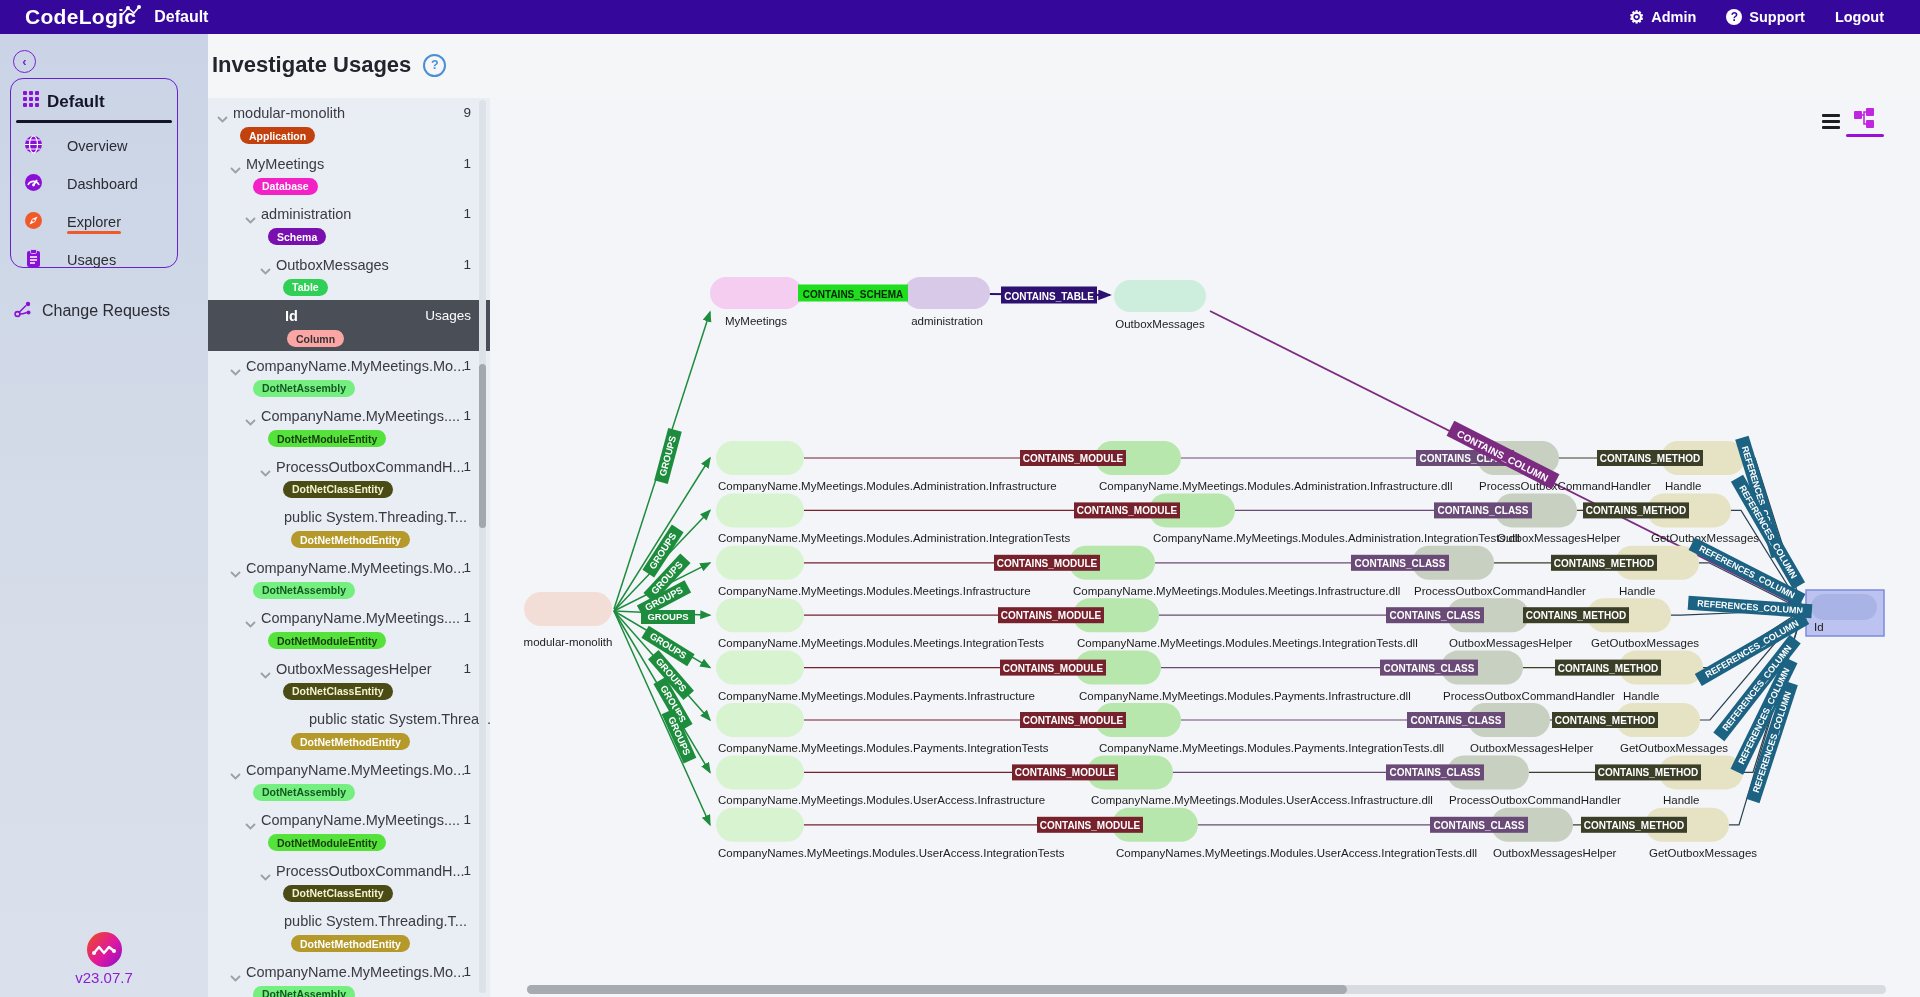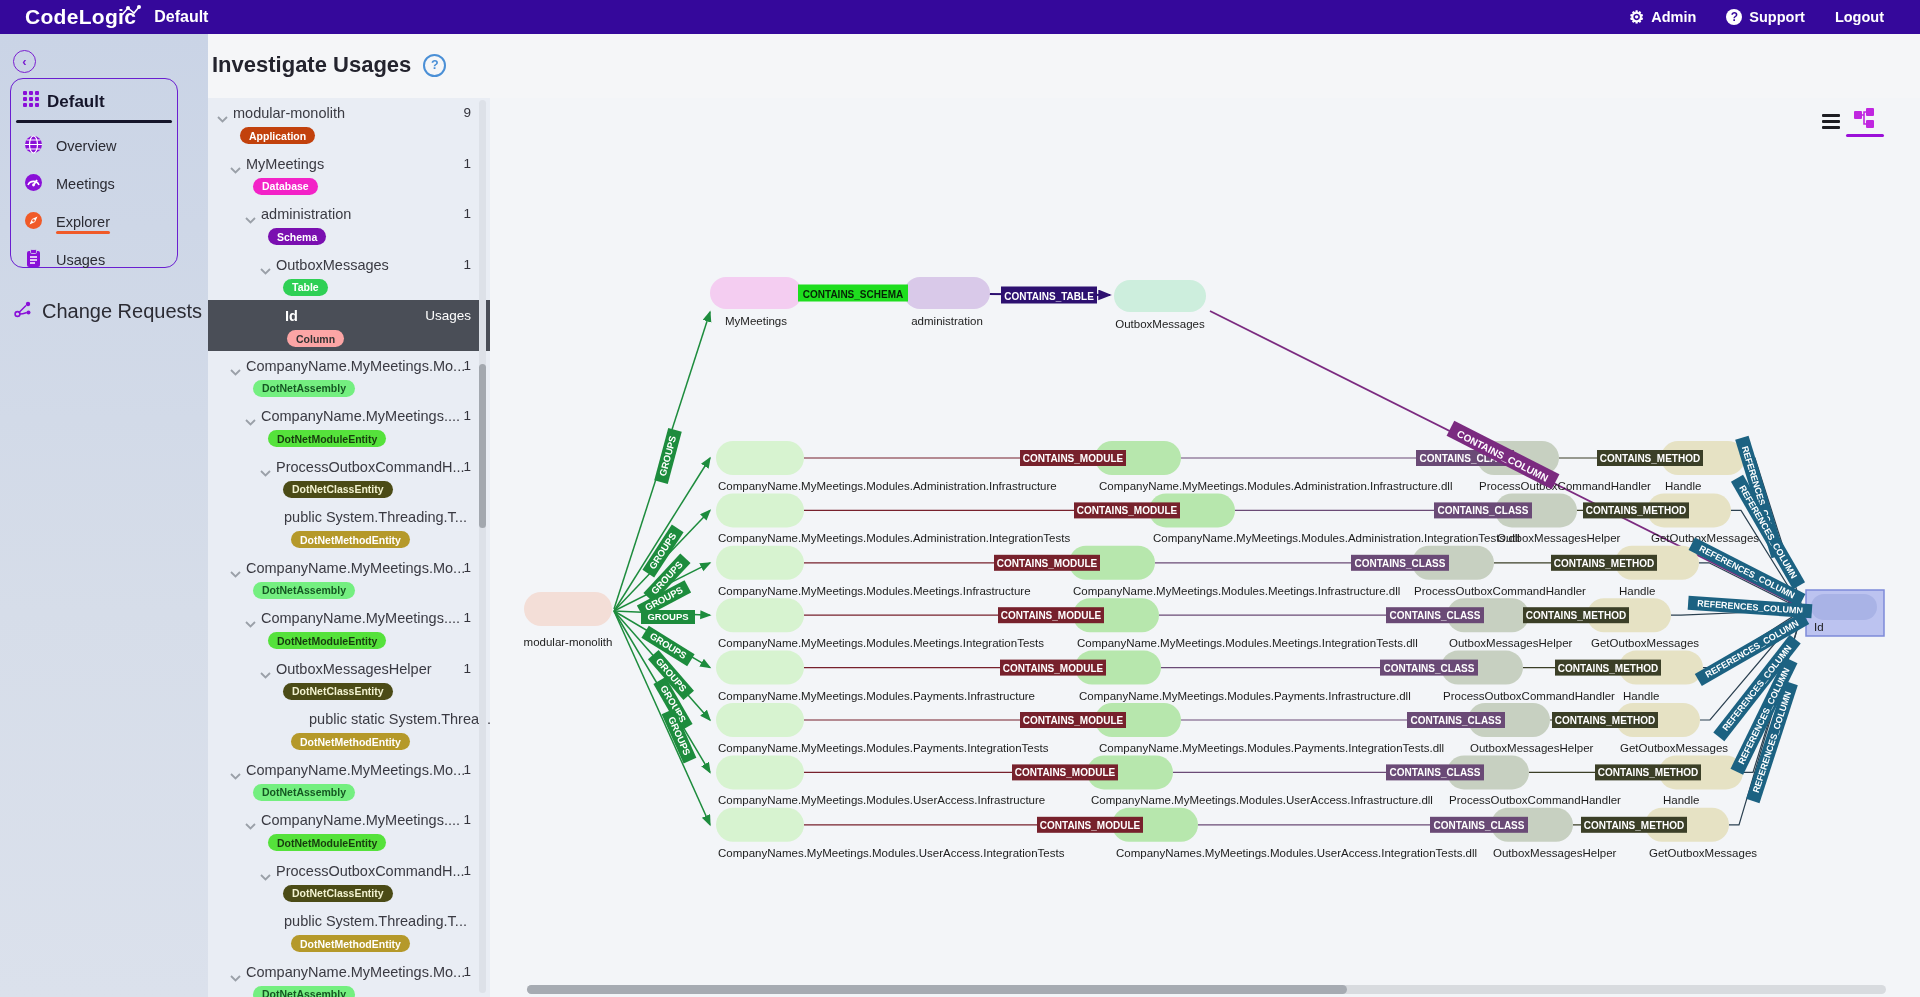--- a/index.html
+++ b/index.html
@@ -16,24 +16,24 @@
   .topbar-right{position:absolute;right:36px;top:0;height:34px;display:flex;align-items:center;gap:30px;}
   .topbar-item{color:#fff;font-size:14.5px;font-weight:700;display:flex;align-items:center;gap:7px;cursor:pointer;}
   .gear{font-size:17px;line-height:1;}
   .qmark{width:16px;height:16px;border-radius:50%;background:#fff;color:#35089b;font-size:12px;font-weight:800;display:flex;align-items:center;justify-content:center;}
   
   .sidebar{position:absolute;left:0;top:34px;width:208px;height:963px;background:linear-gradient(180deg,#cad4e6 0%,#d6dde9 60%,#dbe1ec 100%);z-index:20;}
   .back-btn{position:absolute;left:13px;top:16px;width:21px;height:21px;border:1.6px solid #7a1fd0;border-radius:50%;color:#7a1fd0;display:flex;align-items:center;justify-content:center;font-size:13px;font-weight:700;cursor:pointer;}
   .nav-panel{position:absolute;left:10px;top:44px;width:166px;height:188px;border:1.6px solid #6a1fd0;border-radius:13px;}
   .panel-title{display:flex;align-items:center;gap:7px;margin:12px 0 0 12px;font-size:17px;font-weight:800;color:#15152a;}
   .panel-divider{height:2.5px;background:#15152a;margin:7px 5px 4px 5px;border-radius:2px;}
-  .nav-item{display:flex;align-items:center;gap:13px;padding:8px 0 8px 13px;font-size:14.5px;color:#2b2b33;cursor:pointer;}
+  .nav-item{display:flex;align-items:center;gap:24px;padding:8px 0 8px 13px;font-size:14.5px;color:#2b2b33;cursor:pointer;}
   .nav-item .lbl{position:relative;}
   .nav-item.active .lbl:after{content:"";position:absolute;left:0;right:0;bottom:-4px;height:2.5px;background:#f05a28;border-radius:2px;}
-  .side-link{position:absolute;left:14px;top:266px;display:flex;align-items:center;gap:10px;font-size:20px;color:#2b2b33;cursor:pointer;}
+  .side-link{position:absolute;left:14px;top:266px;display:flex;align-items:center;gap:10px;font-size:16px;color:#2b2b33;cursor:pointer;}
   .version-wrap{position:absolute;left:0;top:898px;width:208px;text-align:center;}
   .logo-ball{width:35px;height:35px;border-radius:50%;margin:0 auto;background:linear-gradient(130deg,#ef4e18 0%,#e0189e 55%,#8a10d0 100%);display:flex;align-items:center;justify-content:center;}
   .version{margin-top:2px;color:#8a1fd0;font-size:15px;}
   
   .header{position:absolute;left:196px;top:34px;width:1883px;height:64px;background:#f5f6f8;z-index:10;}
   .page-title{position:absolute;left:16px;top:18px;font-size:22px;font-weight:700;color:#24242e;display:flex;align-items:center;gap:12px;}
   .help-icon{width:19px;height:19px;border-radius:50%;border:2px solid #4a8fd6;color:#4a8fd6;font-size:12.5px;font-weight:700;display:flex;align-items:center;justify-content:center;cursor:pointer;}
   
   .tree{position:absolute;left:208px;top:98px;width:282px;height:899px;background:#e9edf4;overflow:hidden;z-index:10;}
   .tree-row{position:relative;height:50.5px;box-sizing:border-box;padding-top:4px;}
@@ -124,21 +124,21 @@
     </div>
     <div class="nav-item">
       <span>
         <svg width="19" height="19" viewBox="0 0 19 19">
             <circle cx="9.5" cy="9.5" r="8.5" fill="#8a10d8"></circle>
             <path d="M4,12 A6,6 0 0 1 15,12" fill="none" stroke="#fff" stroke-width="1.6"></path>
             <path d="M9.5,12 L13,7" stroke="#fff" stroke-width="1.8"></path>
             <circle cx="9.5" cy="12" r="1.4" fill="#fff"></circle>
           </svg>
       </span>
-      <span class="lbl">Meetings</span>
+      <span class="lbl">Dashboard</span>
     </div>
     <div class="nav-item active">
       <span>
         <svg width="19" height="19" viewBox="0 0 19 19">
             <circle cx="9.5" cy="9.5" r="8.5" fill="#f05a28"></circle>
             <path d="M13.5,5.5 L11,11 L5.5,13.5 L8,8 Z" fill="#fff"></path>
             <circle cx="9.5" cy="9.5" r="1.3" fill="#f05a28"></circle>
           </svg>
       </span>
       <span class="lbl">Explorer</span>
@@ -160,20 +160,30 @@
       <svg width="18" height="18" viewBox="0 0 18 18">
           <circle cx="3.5" cy="14" r="2.4" fill="none" stroke="#8a10d8" stroke-width="1.6"></circle>
           <circle cx="14" cy="4" r="2.2" fill="#8a10d8"></circle>
           <circle cx="14.5" cy="12.5" r="2" fill="#8a10d8"></circle>
           <path d="M5,12.5 L12,5.5 M6,14 C10,14 11,13 12.8,12.6" stroke="#8a10d8" stroke-width="1.5" fill="none"></path>
         </svg>
     </span>
     <span>Change Requests</span>
   </div>
 
+  <div class="version-wrap">
+    <div class="logo-ball">
+      <svg width="26" height="14" viewBox="0 0 26 14">
+          <path d="M3,10 L8,4 L13,10 L18,4 L23,8" stroke="#fff" stroke-width="2.4" fill="none" stroke-linecap="round" stroke-linejoin="round"></path>
+          <circle cx="3" cy="10" r="2" fill="#fff"></circle>
+          <circle cx="23" cy="8" r="2" fill="#fff"></circle>
+        </svg>
+    </div>
+    <div class="version">v23.07.7</div>
+  </div>
 </div>
 
 <div class="header">
   <div class="page-title">
     <span>Investigate Usages</span>
     <span class="help-icon">?</span>
   </div>
 </div>
 
 <div class="tree" id="tree">

